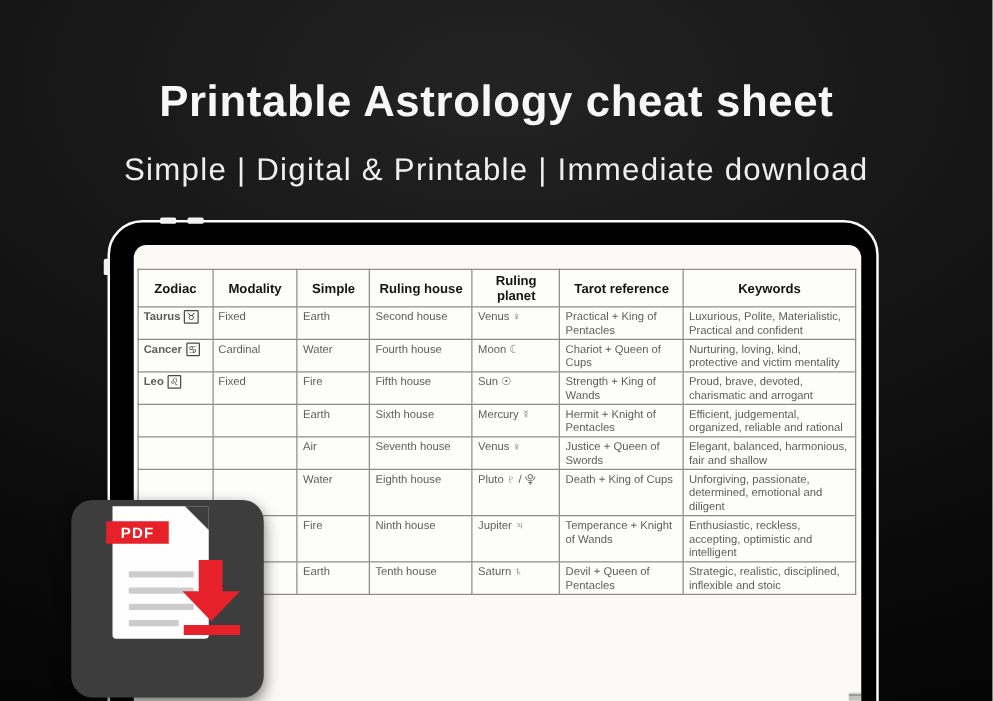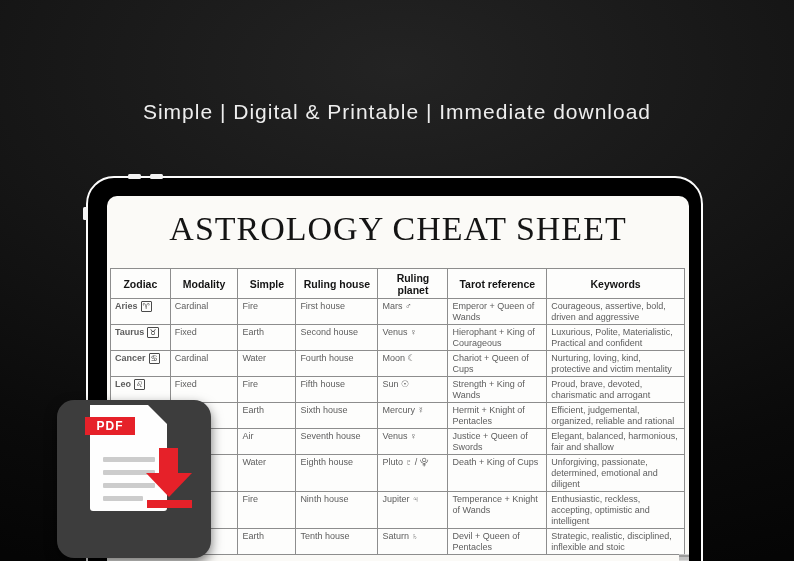--- a/index.html
+++ b/index.html
@@ -11,21 +11,21 @@
     position:relative;
     color:#fff;
   }
 
   
   .hero { position:absolute; top:62px; left:0; width:100%; text-align:center; }
   .hero h1 {
     font-size:35px; font-weight:bold; letter-spacing:0.5px; color:#f7f7f7;
   }
   .hero p {
-    margin-top:38px; font-size:21px; font-weight:normal; letter-spacing:1px; color:#eeeeee;
+    margin-top:20px; font-size:25px; font-weight:normal; letter-spacing:1px; color:#eeeeee;
   }
 
   
   .tablet {
     position:absolute; left:86px; top:176px; width:617px; height:430px;
     background:#000; border:2px solid #fdfdfd; border-radius:28px; z-index:10;
   }
   .tbtn { position:absolute; background:#f3f3f3; border-radius:1.5px; }
   .tbtn.top1 { left:40px;  top:-4px; width:13px; height:5px; }
   .tbtn.top2 { left:62px;  top:-4px; width:13px; height:5px; }
@@ -105,30 +105,30 @@
     border-top:24px solid #e62129;
   }
   .underbar {
     position:absolute; left:90px; top:100px; width:45px; height:8px; background:#e62129;
   }
 </style>
 </head>
 <body>
 
 <div class="hero">
+  <h1>Printable Astrology cheat sheet</h1>
   <p>Simple | Digital &amp; Printable | Immediate download</p>
 </div>
 
 <div class="tablet">
   <span class="tbtn top1"></span>
   <span class="tbtn top2"></span>
   <span class="tbtn side"></span>
 
   <div class="screen">
-    <h2 class="sheet-title">ASTROLOGY CHEAT SHEET</h2>
 
     <table class="sheet">
       <colgroup>
         <col class="c0">
           <col class="c1">
           <col class="c2">
           <col class="c3">
           <col class="c4">
           <col class="c5">
           <col class="c6">
@@ -139,35 +139,26 @@
           <th>Modality</th>
           <th>Simple</th>
           <th>Ruling house</th>
           <th>Ruling planet</th>
           <th>Tarot reference</th>
           <th>Keywords</th>
         </tr>
       </thead>
       <tbody>
         <tr>
-          <td class="zod"><span>Aries</span><span class="gbox">♈</span></td>
-          <td>Cardinal</td>
-          <td>Fire</td>
-          <td>First house</td>
-          <td>Mars ♂</td>
-          <td>Emperor + Queen of Wands</td>
-          <td>Courageous, assertive, bold, driven and aggressive</td>
-        </tr>
-        <tr>
           <td class="zod"><span>Taurus</span><span class="gbox">♉</span></td>
           <td>Fixed</td>
           <td>Earth</td>
           <td>Second house</td>
           <td>Venus ♀</td>
-          <td>Hierophant + King of Courageous</td>
+          <td>Practical + King of Pentacles</td>
           <td>Luxurious, Polite, Materialistic, Practical and confident</td>
         </tr>
         <tr>
           <td class="zod"><span>Cancer</span><span class="gbox">♋</span></td>
           <td>Cardinal</td>
           <td>Water</td>
           <td>Fourth house</td>
           <td>Moon ☾</td>
           <td>Chariot + Queen of Cups</td>
           <td>Nurturing, loving, kind, protective and victim mentality</td>

